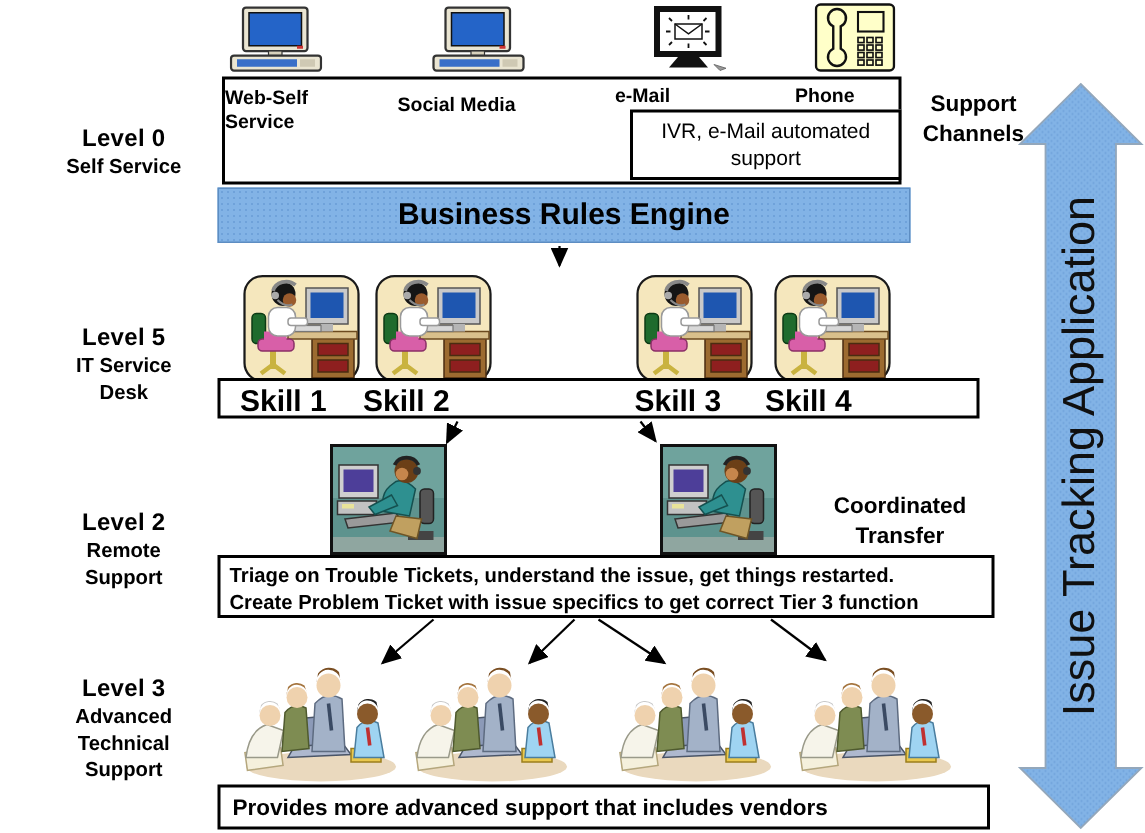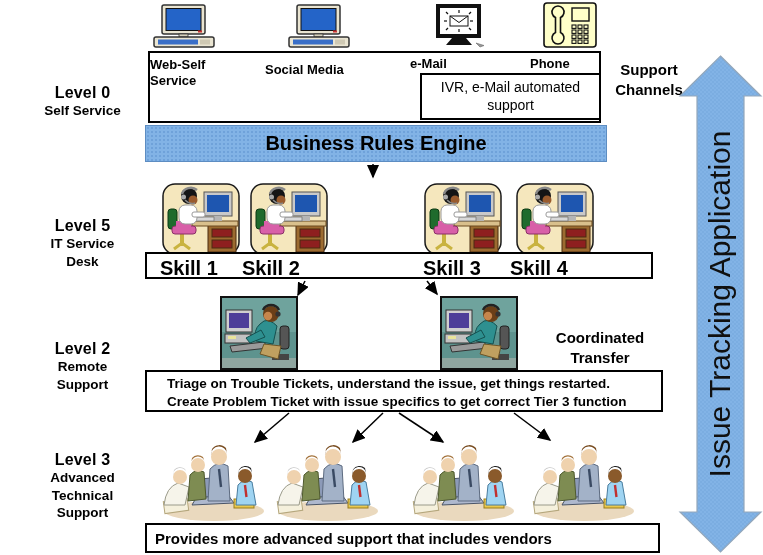--- a/index.html
+++ b/index.html
@@ -42,21 +42,21 @@
   .skills-box{position:absolute;left:145px;top:252px;width:508px;height:27px;
               border:2px solid #000;background:#fff;box-sizing:border-box;}
   .skill{position:absolute;top:257px;width:70px;font-weight:bold;font-size:20px;}
   .sk1{left:160px;} .sk2{left:242px;} .sk3{left:423px;} .sk4{left:510px;}
 
   .transfer{position:absolute;left:540px;top:304px;width:120px;text-align:center;
             font-weight:bold;font-size:15px;line-height:1.3;margin-top:24px;}
 
   .triage-box{position:absolute;left:145px;top:370px;width:518px;height:42px;
               border:2px solid #000;background:#fff;box-sizing:border-box;
-              font-weight:bold;font-size:13.5px;line-height:1.35;padding:3px 20px;}
+              font-weight:bold;font-size:13.5px;line-height:1.35;padding:3px 6px;}
 
   .bottom-box{position:absolute;left:145px;top:523px;width:515px;height:30px;
               border:2px solid #000;background:#fff;box-sizing:border-box;
               display:flex;align-items:center;padding-left:8px;
               font-weight:bold;font-size:15px;}
 
   
   .track-arrow{position:absolute;left:678px;top:55px;width:85px;height:498px;}
   .track-label-wrap{position:absolute;left:678px;top:55px;width:85px;height:498px;
                     display:flex;align-items:center;justify-content:center;pointer-events:none;}

